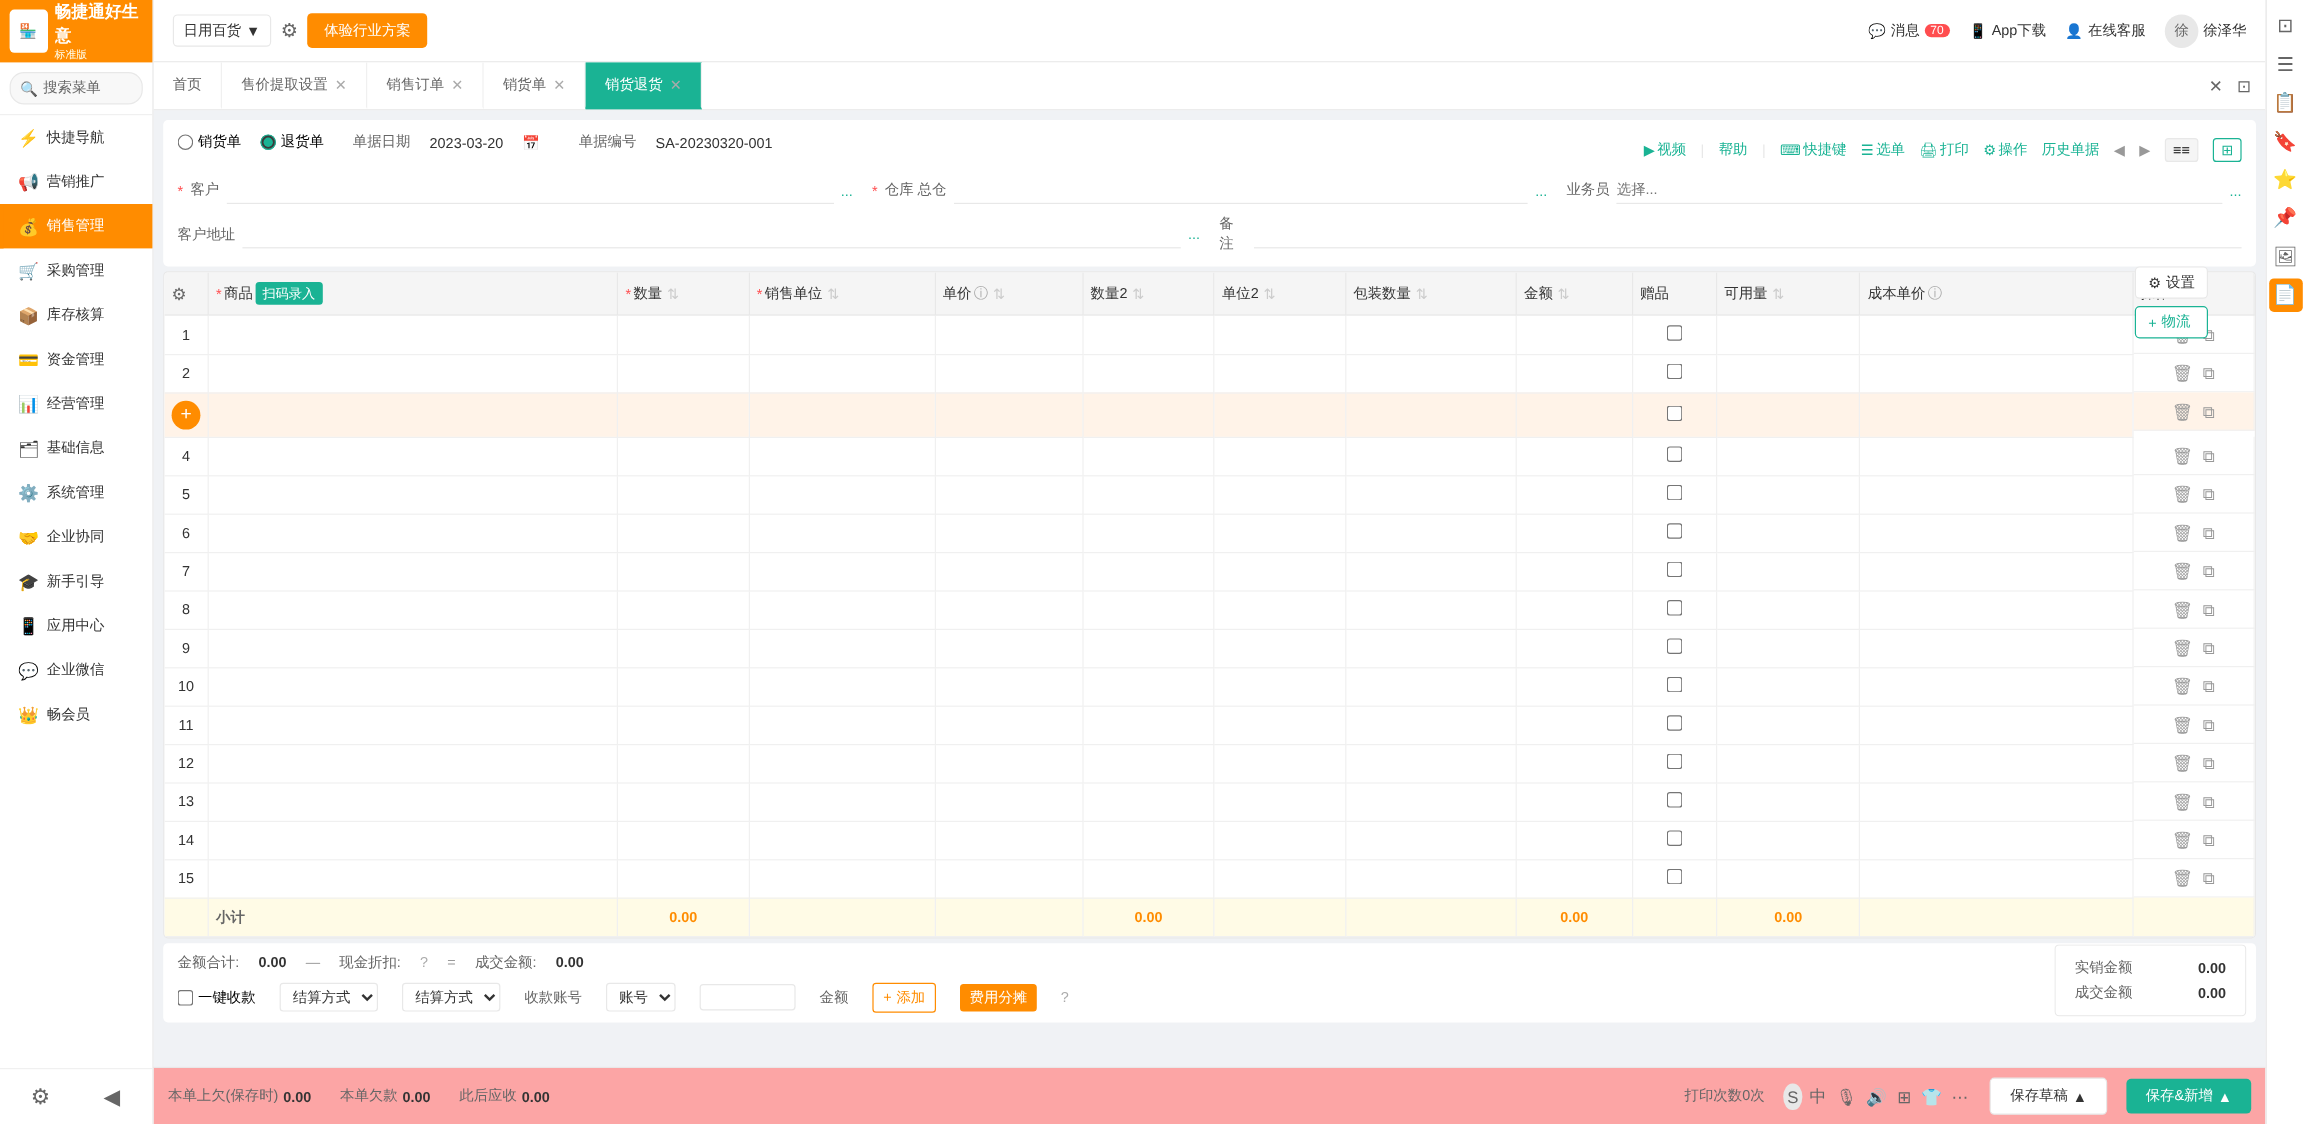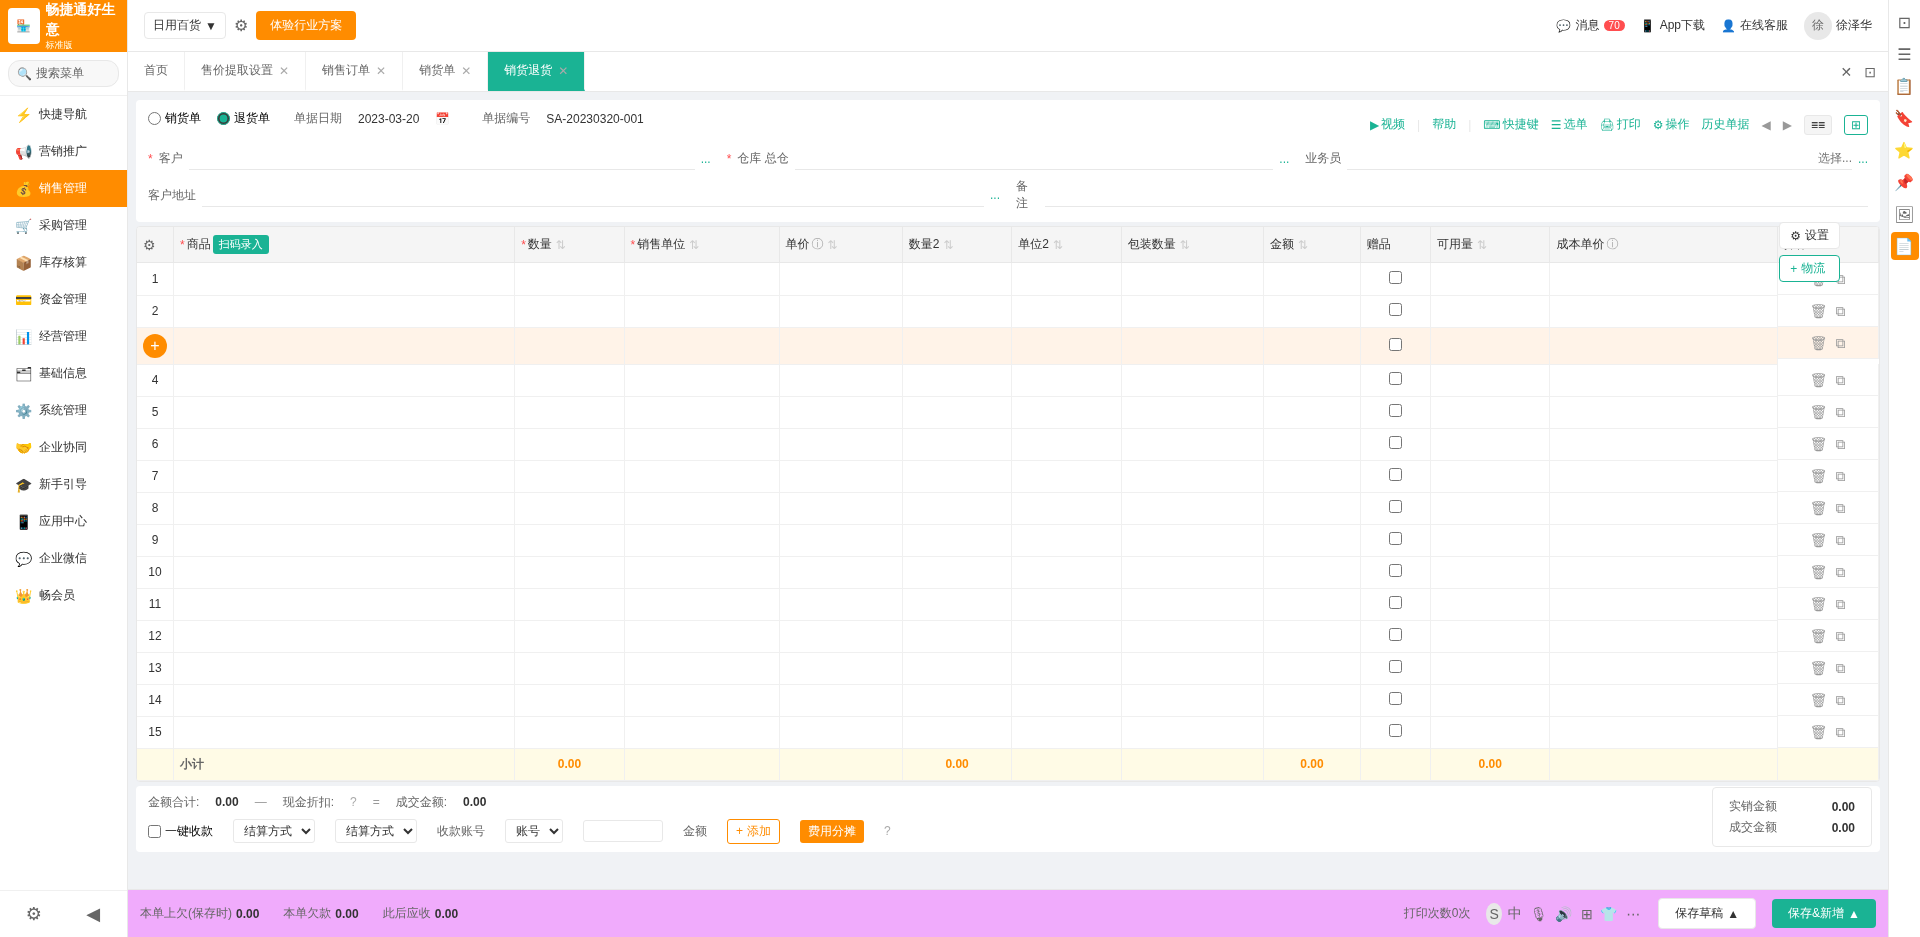--- a/index.html
+++ b/index.html
@@ -74,21 +74,21 @@
     .total-row .total-label { color: #666; }
     .footer-row1 { display: flex; align-items: center; gap: 16px; margin-bottom: 8px; }
     .footer-row2 { display: flex; align-items: center; gap: 20px; }
     .footer-input { border: 1px solid #e8e8e8; border-radius: 3px; padding: 3px 6px; color: #333; outline: none; }
     .footer-select { border: 1px solid #e8e8e8; border-radius: 3px; padding: 3px 6px; color: #333; outline: none; background: #fff; }
     .footer-add-btn { border: 1px solid #ff8c00; color: #ff8c00; background: #fff; border-radius: 3px; padding: 3px 8px; cursor: pointer; display: flex; align-items: center; gap: 4px; }
     .footer-split-btn { background: #ff8c00; color: #fff; border: none; border-radius: 3px; padding: 3px 8px; cursor: pointer; }
     .help-icon { color: #aaa; cursor: pointer; }
 
     
-    .bottom-bar { background: #f0abfc; border-top: 1px solid #e8e8e8; padding: 8px 12px; display: flex; align-items: center; }
+    .bottom-bar { background: #fca5a5; border-top: 1px solid #e8e8e8; padding: 8px 12px; display: flex; align-items: center; }
     .bottom-info { display: flex; align-items: center; gap: 24px; flex: 1; }
     .bottom-info-item { display: flex; align-items: center; gap: 4px; color: #666; font-size: 12px; }
     .bottom-info-value { color: #333; font-weight: bold; }
     .print-info { color: #666; }
     .taskbar-icons { display: flex; gap: 4px; align-items: center; }
     .taskbar-icon { font-size: 14px; color: #666; cursor: pointer; padding: 2px; }
     .btn-save-draft { border: 1px solid #e8e8e8; border-radius: 4px; padding: 6px 16px; background: #fff; color: #333; cursor: pointer; display: flex; align-items: center; gap: 4px; font-size: 13px; }
     .btn-save-new { background: #1ab394; color: #fff; border: none; border-radius: 4px; padding: 6px 16px; cursor: pointer; display: flex; align-items: center; gap: 4px; font-size: 13px; }
 
     
@@ -315,21 +315,21 @@
           <span class="teal-text" style="cursor:pointer;">...</span>
         </div>
         <div class="header-field">
           <span style="color:#ff4d4f;">*</span>
           <span style="color:#666;">仓库 总仓</span>
           <input type="text" class="form-input" style="flex: 1 1 0%;" placeholder="">
           <span class="teal-text" style="cursor:pointer;">...</span>
         </div>
         <div class="header-field">
           <span style="color:#666;">业务员</span>
-          <input type="text" class="form-input" style="flex: 1 1 0%; text-align: right;" placeholder="选择...">
+          <input type="text" class="form-input" style="flex: 1 1 0%;" placeholder="选择...">
           <span class="teal-text" style="cursor:pointer;">...</span>
         </div>
       </div>
 
       <div style="display:grid; grid-template-columns:1fr 1fr; gap:16px; align-items:center;">
         <div class="header-field">
           <span style="color:#666;">客户地址</span>
           <input type="text" class="form-input" style="flex: 1 1 0%;" placeholder="">
           <span class="teal-text" style="cursor:pointer;">...</span>
         </div>

